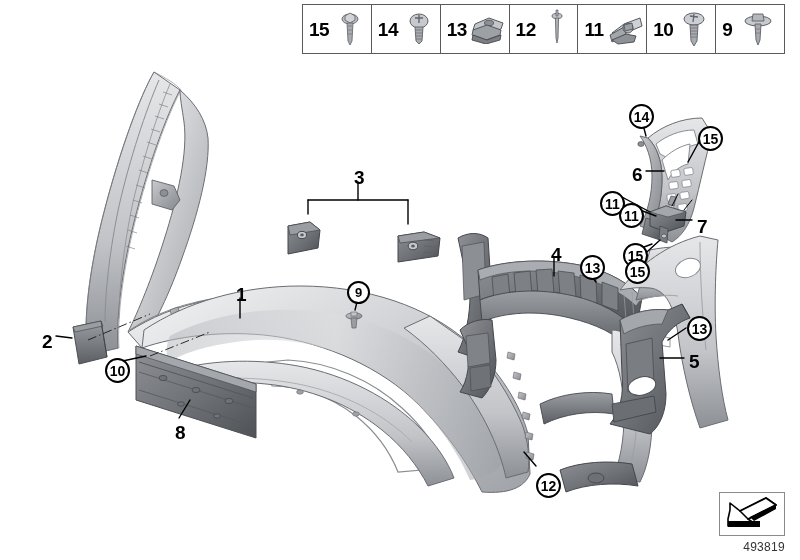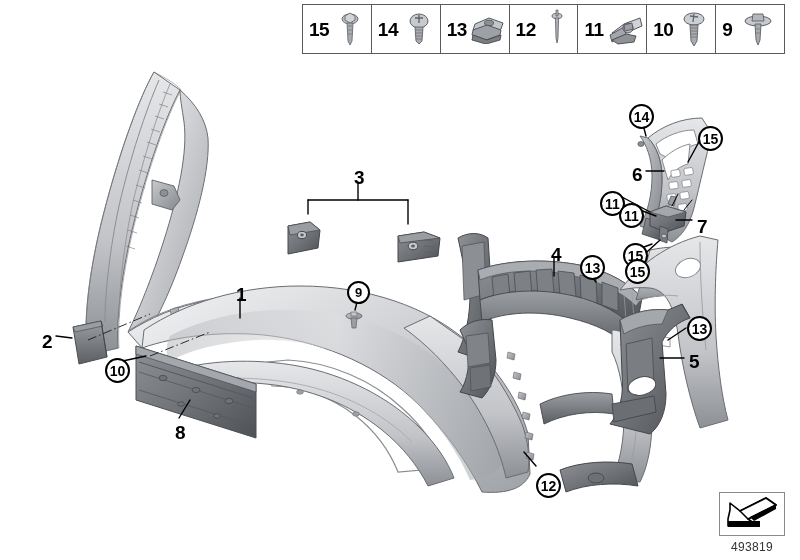--- a/index.html
+++ b/index.html
@@ -77,21 +77,21 @@
     left:719px;top:492px;
     width:66px;height:44px;
     border:1.5px solid #8a8a8a;
     background:#fff;
     box-sizing:border-box;
   }
   .partno{
     position:absolute;
     left:719px;top:540px;
     width:66px;
-    text-align:center;
+    text-align:right;
     font-size:12px;
     color:#333;
     letter-spacing:0.3px;
   }
 </style>
 </head>
 <body>
 
 <div id="stage">
 <svg width="800" height="560" viewBox="0 0 800 560" xmlns="http://www.w3.org/2000/svg">

